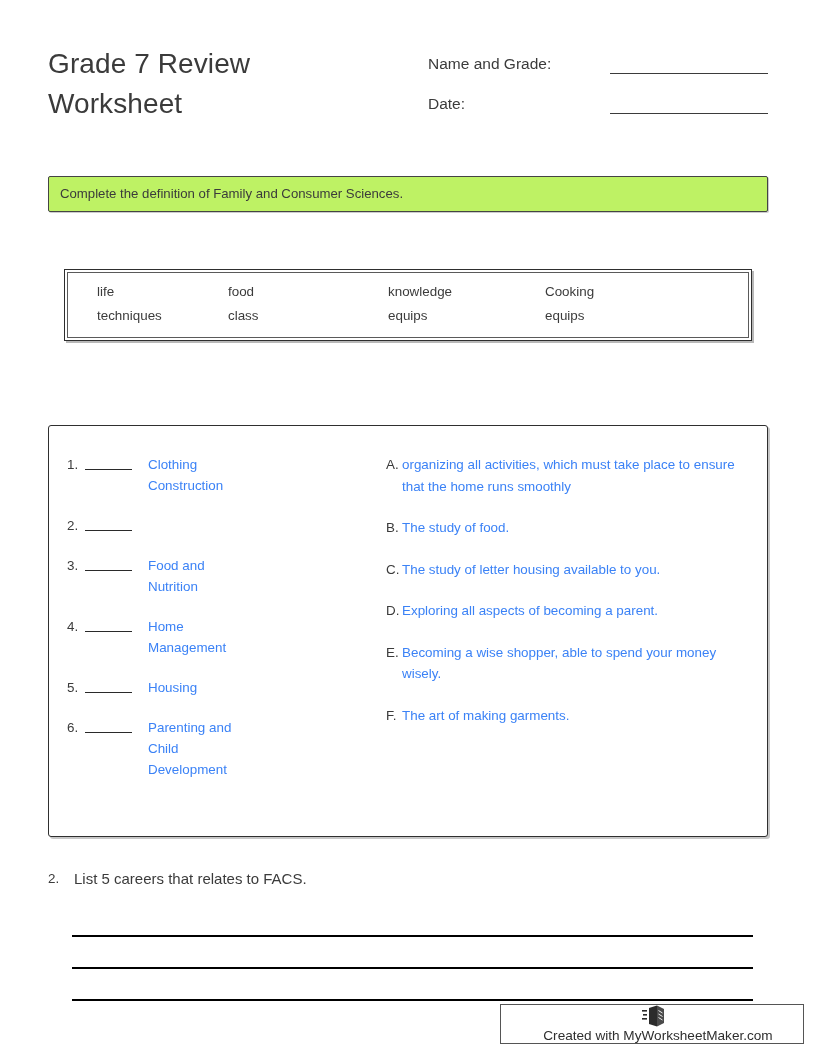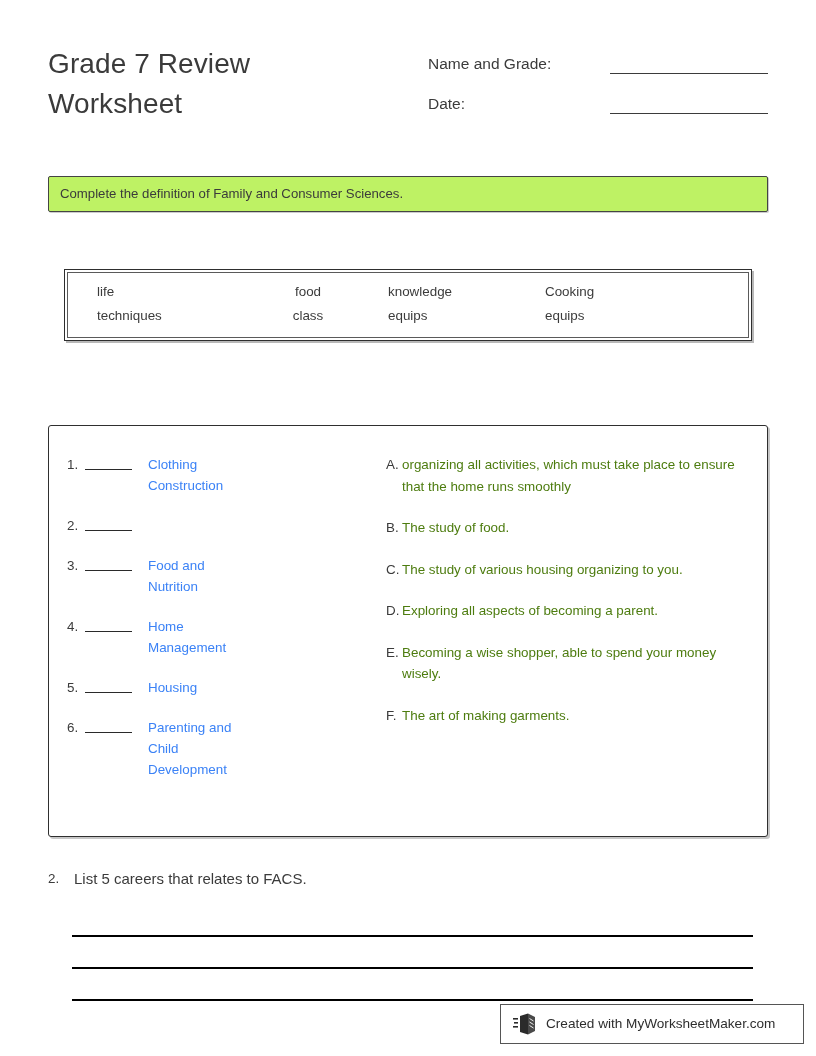--- a/index.html
+++ b/index.html
@@ -103,21 +103,21 @@
     display: flex;
     height: 24px;
     align-items: center;
   }
   .wb-cell {
     font-size: 13.4px;
     line-height: 20px;
     color: #3b3b3b;
   }
   .wb-c0 { width: 160px; padding-left: 29px; box-sizing: border-box; }
-  .wb-c1 { width: 160px; text-align: center; }
+  .wb-c1 { width: 160px; }
   .wb-c2 { width: 157px; }
   .wb-c3 { width: 160px; }
 
   
   .match-panel {
     position: absolute;
     left: 48px;
     top: 425px;
     width: 720px;
     height: 412px;
@@ -179,21 +179,21 @@
   .d-letter {
     font-size: 13.4px;
     line-height: 21.5px;
     color: #3b3b3b;
     width: 16px;
     flex: none;
   }
   .d-text {
     font-size: 13.4px;
     line-height: 21.5px;
-    color: #4d7c0f;
+    color: #3b82f6;
     flex: 1;
   }
 
   
   .q2 {
     position: absolute;
     left: 48px;
     top: 869px;
     display: flex;
     align-items: flex-start;
@@ -226,20 +226,21 @@
     left: 500px;
     top: 1004px;
     width: 304px;
     height: 40px;
     box-sizing: border-box;
     border: 1.2px solid #555;
     background: #fff;
     display: flex;
     align-items: center;
     padding-left: 12px;
+    flex-direction: column;
   }
   .footer-logo {
     width: 26px;
     height: 22px;
     flex: none;
     margin-right: 7px;
     display: block;
   }
   .footer-text {
     font-size: 13.6px;
@@ -326,21 +327,21 @@
         <div class="d-item">
           <span class="d-letter">A.</span>
           <span class="d-text">organizing all activities, which must take place to ensure that the home runs smoothly</span>
         </div>
         <div class="d-item">
           <span class="d-letter">B.</span>
           <span class="d-text">The study of food.</span>
         </div>
         <div class="d-item">
           <span class="d-letter">C.</span>
-          <span class="d-text">The study of various housing organizing to you.</span>
+          <span class="d-text">The study of letter housing available to you.</span>
         </div>
         <div class="d-item">
           <span class="d-letter">D.</span>
           <span class="d-text">Exploring all aspects of becoming a parent.</span>
         </div>
         <div class="d-item">
           <span class="d-letter">E.</span>
           <span class="d-text">Becoming a wise shopper, able to spend your money wisely.</span>
         </div>
         <div class="d-item">

